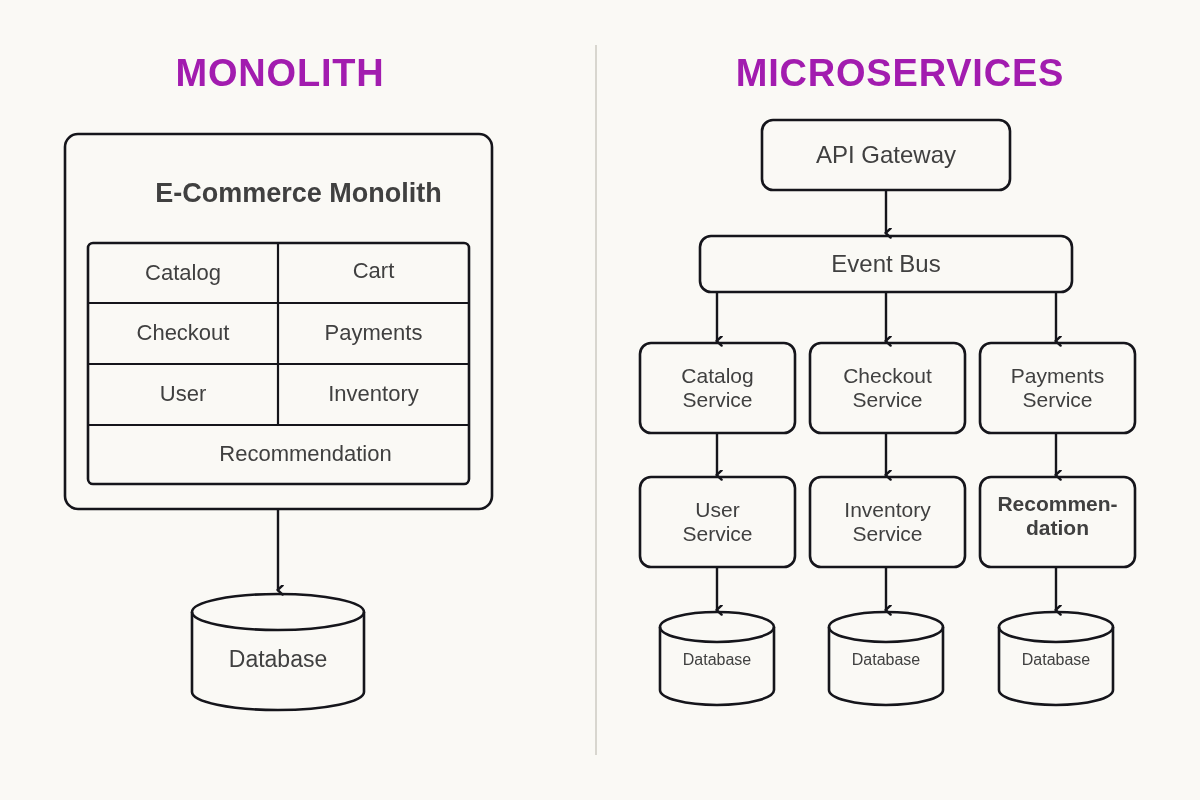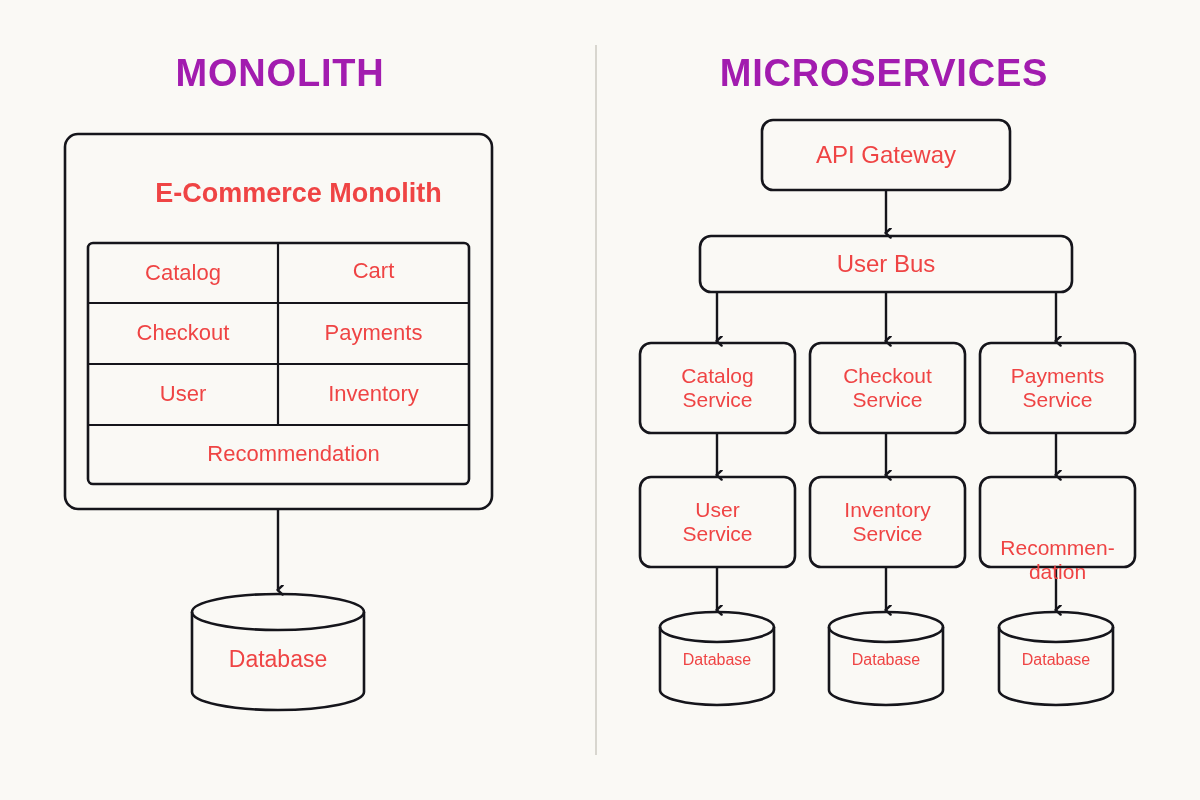--- a/index.html
+++ b/index.html
@@ -37,21 +37,21 @@
     text-align: center;
     color: #a21caf;
     white-space: nowrap;
   }
   .node-label {
     position: absolute;
     display: flex;
     align-items: center;
     justify-content: center;
     text-align: center;
-    color: #ef4444;
+    color: #404040;
     line-height: 1.12;
     white-space: pre-line;
   }
   .mono-title {
     font-size: 27px;
     font-weight: bold;
     margin-left: 20px;
   }
   .cell-label { font-size: 22px; }
   .big-node  { font-size: 24px; }
@@ -128,52 +128,52 @@
       </g>
       <g>
         <ellipse cx="1056" cy="627" rx="57" ry="15"></ellipse>
         <path d="M999,627 L999,690 A57,15 0 0 0 1113,690 L1113,627"></path>
       </g>
 
     </g>
   </svg>
 
   <div class="panel-title" style="left:0; top:52px; width:560px;">MONOLITH</div>
-  <div class="panel-title" style="left:604px; top:52px; width:560px;">MICROSERVICES</div>
+  <div class="panel-title" style="left:620px; top:52px; width:560px;">MICROSERVICES</div>
 
   <div class="node-label mono-title" style="left:65px; top:170px; width:427px; height:46px;">E-Commerce Monolith</div>
 
   <div class="node-label cell-label" style="left:88px; top:243px; width:190px; height:60px;">Catalog</div>
   <div class="node-label cell-label" style="left:278px; top:243px; width:191px; height:56px;">Cart</div>
 
   <div class="node-label cell-label" style="left:88px; top:303px; width:190px; height:61px;">Checkout</div>
   <div class="node-label cell-label" style="left:278px; top:303px; width:191px; height:61px;">Payments</div>
 
   <div class="node-label cell-label" style="left:88px; top:364px; width:190px; height:61px;">User</div>
   <div class="node-label cell-label" style="left:278px; top:364px; width:191px; height:61px;">Inventory</div>
 
-  <div class="node-label cell-label" style="left:88px; top:425px; width:411px; height:59px;">Recommendation</div>
+  <div class="node-label cell-label" style="left:88px; top:425px; width:411px; height:59px;padding-left:12px;">Recommendation</div>
 
   <div class="node-label db-big" style="left:192px; top:640px; width:172px; height:40px;">Database</div>
 
   <div class="node-label big-node" style="left:762px; top:120px; width:248px; height:70px;">API Gateway</div>
 
-  <div class="node-label big-node" style="left:700px; top:236px; width:372px; height:56px;">User Bus</div>
+  <div class="node-label big-node" style="left:700px; top:236px; width:372px; height:56px;">Event Bus</div>
 
   <div class="node-label svc-node" style="left:640px; top:343px; width:155px; height:90px;">Catalog
 Service</div>
   <div class="node-label svc-node" style="left:810px; top:343px; width:155px; height:90px;">Checkout
 Service</div>
   <div class="node-label svc-node" style="left:980px; top:343px; width:155px; height:90px;">Payments
 Service</div>
 
   <div class="node-label svc-node" style="left:640px; top:477px; width:155px; height:90px;">User
 Service</div>
   <div class="node-label svc-node" style="left:810px; top:477px; width:155px; height:90px;">Inventory
 Service</div>
-  <div class="node-label svc-node" style="left:980px; top:503px; width:155px; height:114px;">Recommen-
+  <div class="node-label svc-node" style="left:980px; top:459px; width:155px; height:114px;font-weight:bold;">Recommen-
 dation</div>
 
   <div class="node-label db-small" style="left:660px; top:645px; width:114px; height:30px;">Database</div>
   <div class="node-label db-small" style="left:829px; top:645px; width:114px; height:30px;">Database</div>
   <div class="node-label db-small" style="left:999px; top:645px; width:114px; height:30px;">Database</div>
 
 </div>
 
 </body></html>

